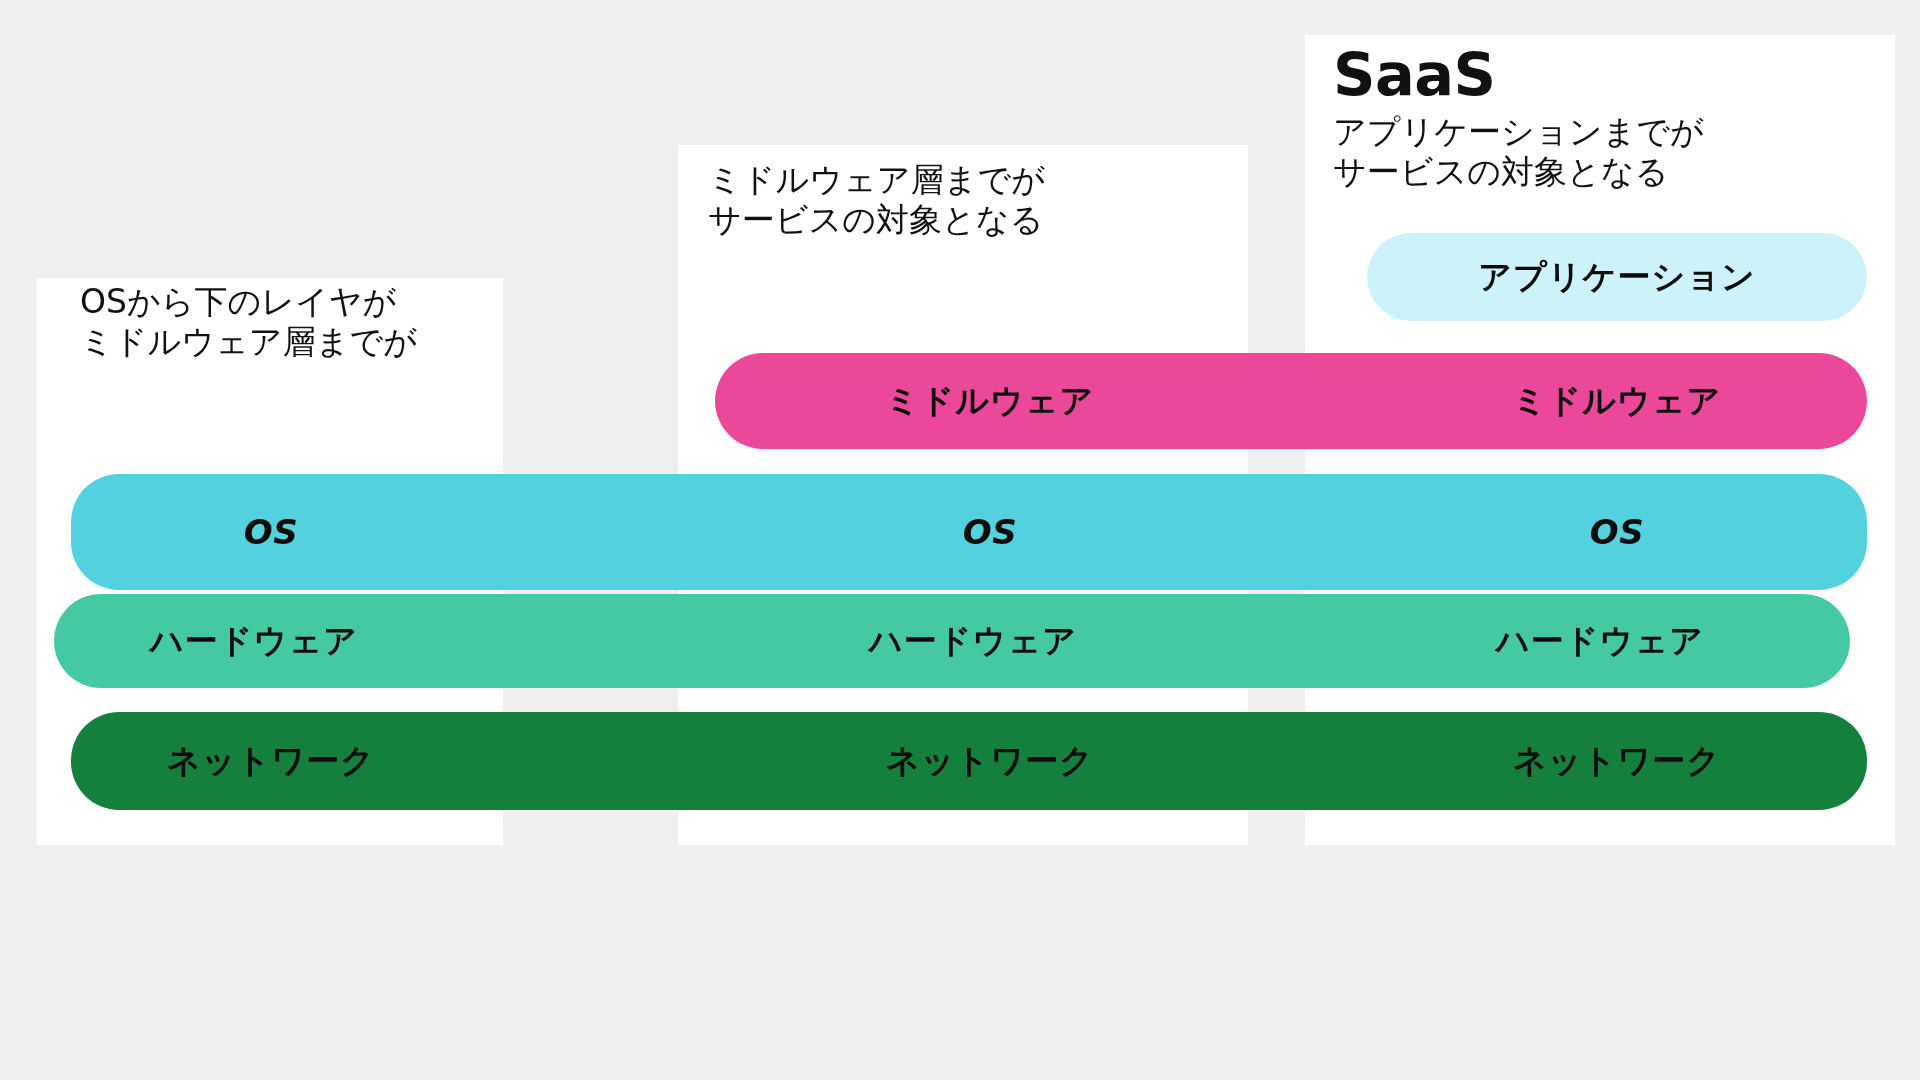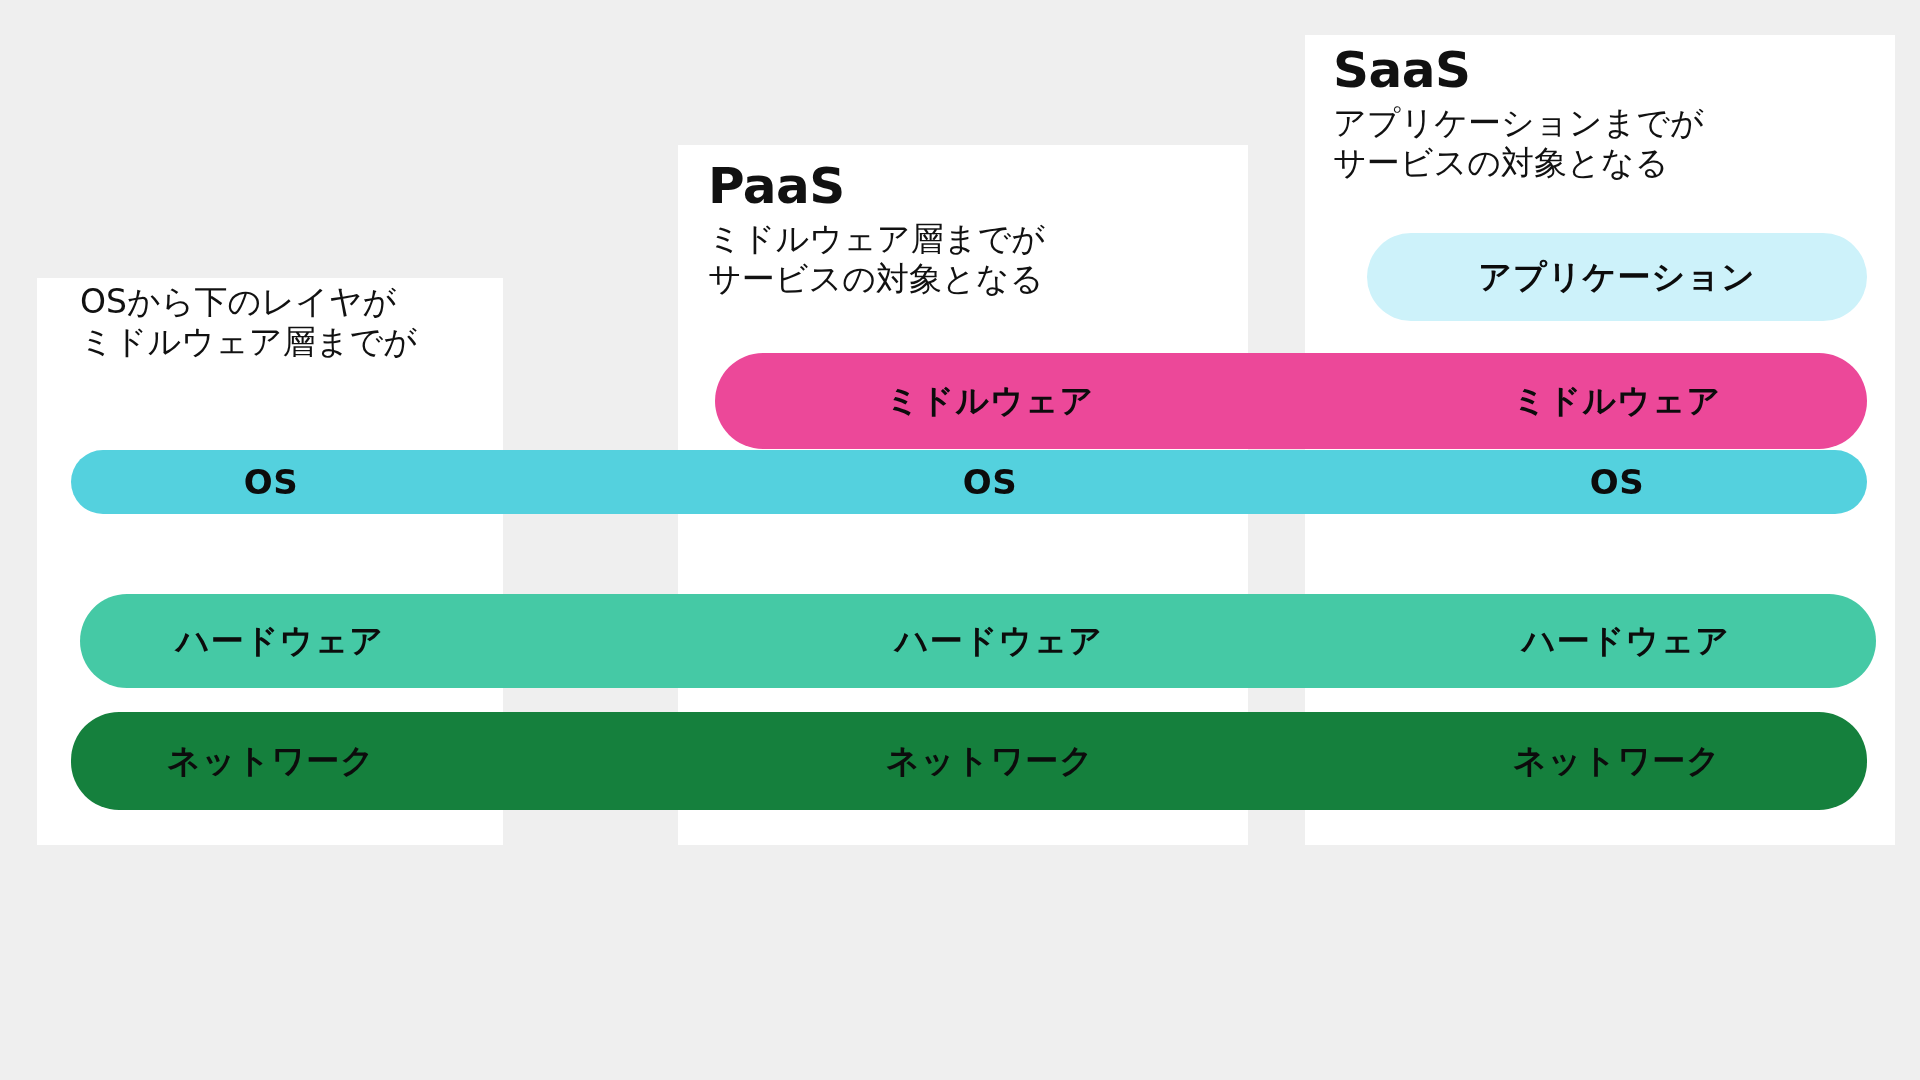--- a/index.html
+++ b/index.html
@@ -31,21 +31,21 @@
   #card-paas { left: 678px;  top: 145px; width: 570px; height: 700px; }
   #card-saas { left: 1305px; top: 35px;  width: 590px; height: 810px; }
 
   
   .card-head {
     position: absolute;
     z-index: 5;
   }
   .card-title {
     font-weight: 700;
-    font-size: 50px;
+    font-size: 59px;
     line-height: 1.05;
     color: #111111;
     letter-spacing: -0.5px;
     margin: 0 0 6px 0;
     white-space: nowrap;
   }
   .card-desc {
     font-weight: 400;
     font-size: 33px;
     line-height: 1.22;
@@ -76,40 +76,39 @@
     transform: translateX(-50%);
     text-align: center;
   }
   .bar-label.os-label {
     font-size: 34px;
     letter-spacing: 0.5px;
   }
 
   #bar-application { left: 1367px; top: 233px; width: 500px; height: 88px; }
   #bar-middleware  { left: 715px;  top: 353px; width: 1152px; height: 96px; }
-  #bar-os          { left: 71px;   top: 450px; width: 1796px; height: 64px; }
-  #bar-hardware    { left: 80px;   top: 594px; width: 1796px; height: 94px; }
+  #bar-os          { left: 71px;   top: 474px; width: 1796px; height: 116px; font-style: italic; }
+  #bar-hardware    { left: 54px;   top: 594px; width: 1796px; height: 94px; }
   #bar-network     { left: 71px;   top: 712px; width: 1796px; height: 98px; }
 </style>
 </head>
 <body style="background: rgb(239, 239, 239);">
 
 <div id="stage">
 
   <div class="card" id="card-iaas"></div>
   <div class="card" id="card-paas"></div>
   <div class="card" id="card-saas"></div>
 
   <div class="card-head" id="head-iaas">
     <div class="card-desc">OSから下のレイヤが
 ミドルウェア層までが</div>
   </div>
 
   <div class="card-head" id="head-paas">
-    <div class="card-title">PaaS</div>
     <div class="card-desc">ミドルウェア層までが
 サービスの対象となる</div>
   </div>
 
   <div class="card-head" id="head-saas">
     <div class="card-title">SaaS</div>
     <div class="card-desc">アプリケーションまでが
 サービスの対象となる</div>
   </div>
 

